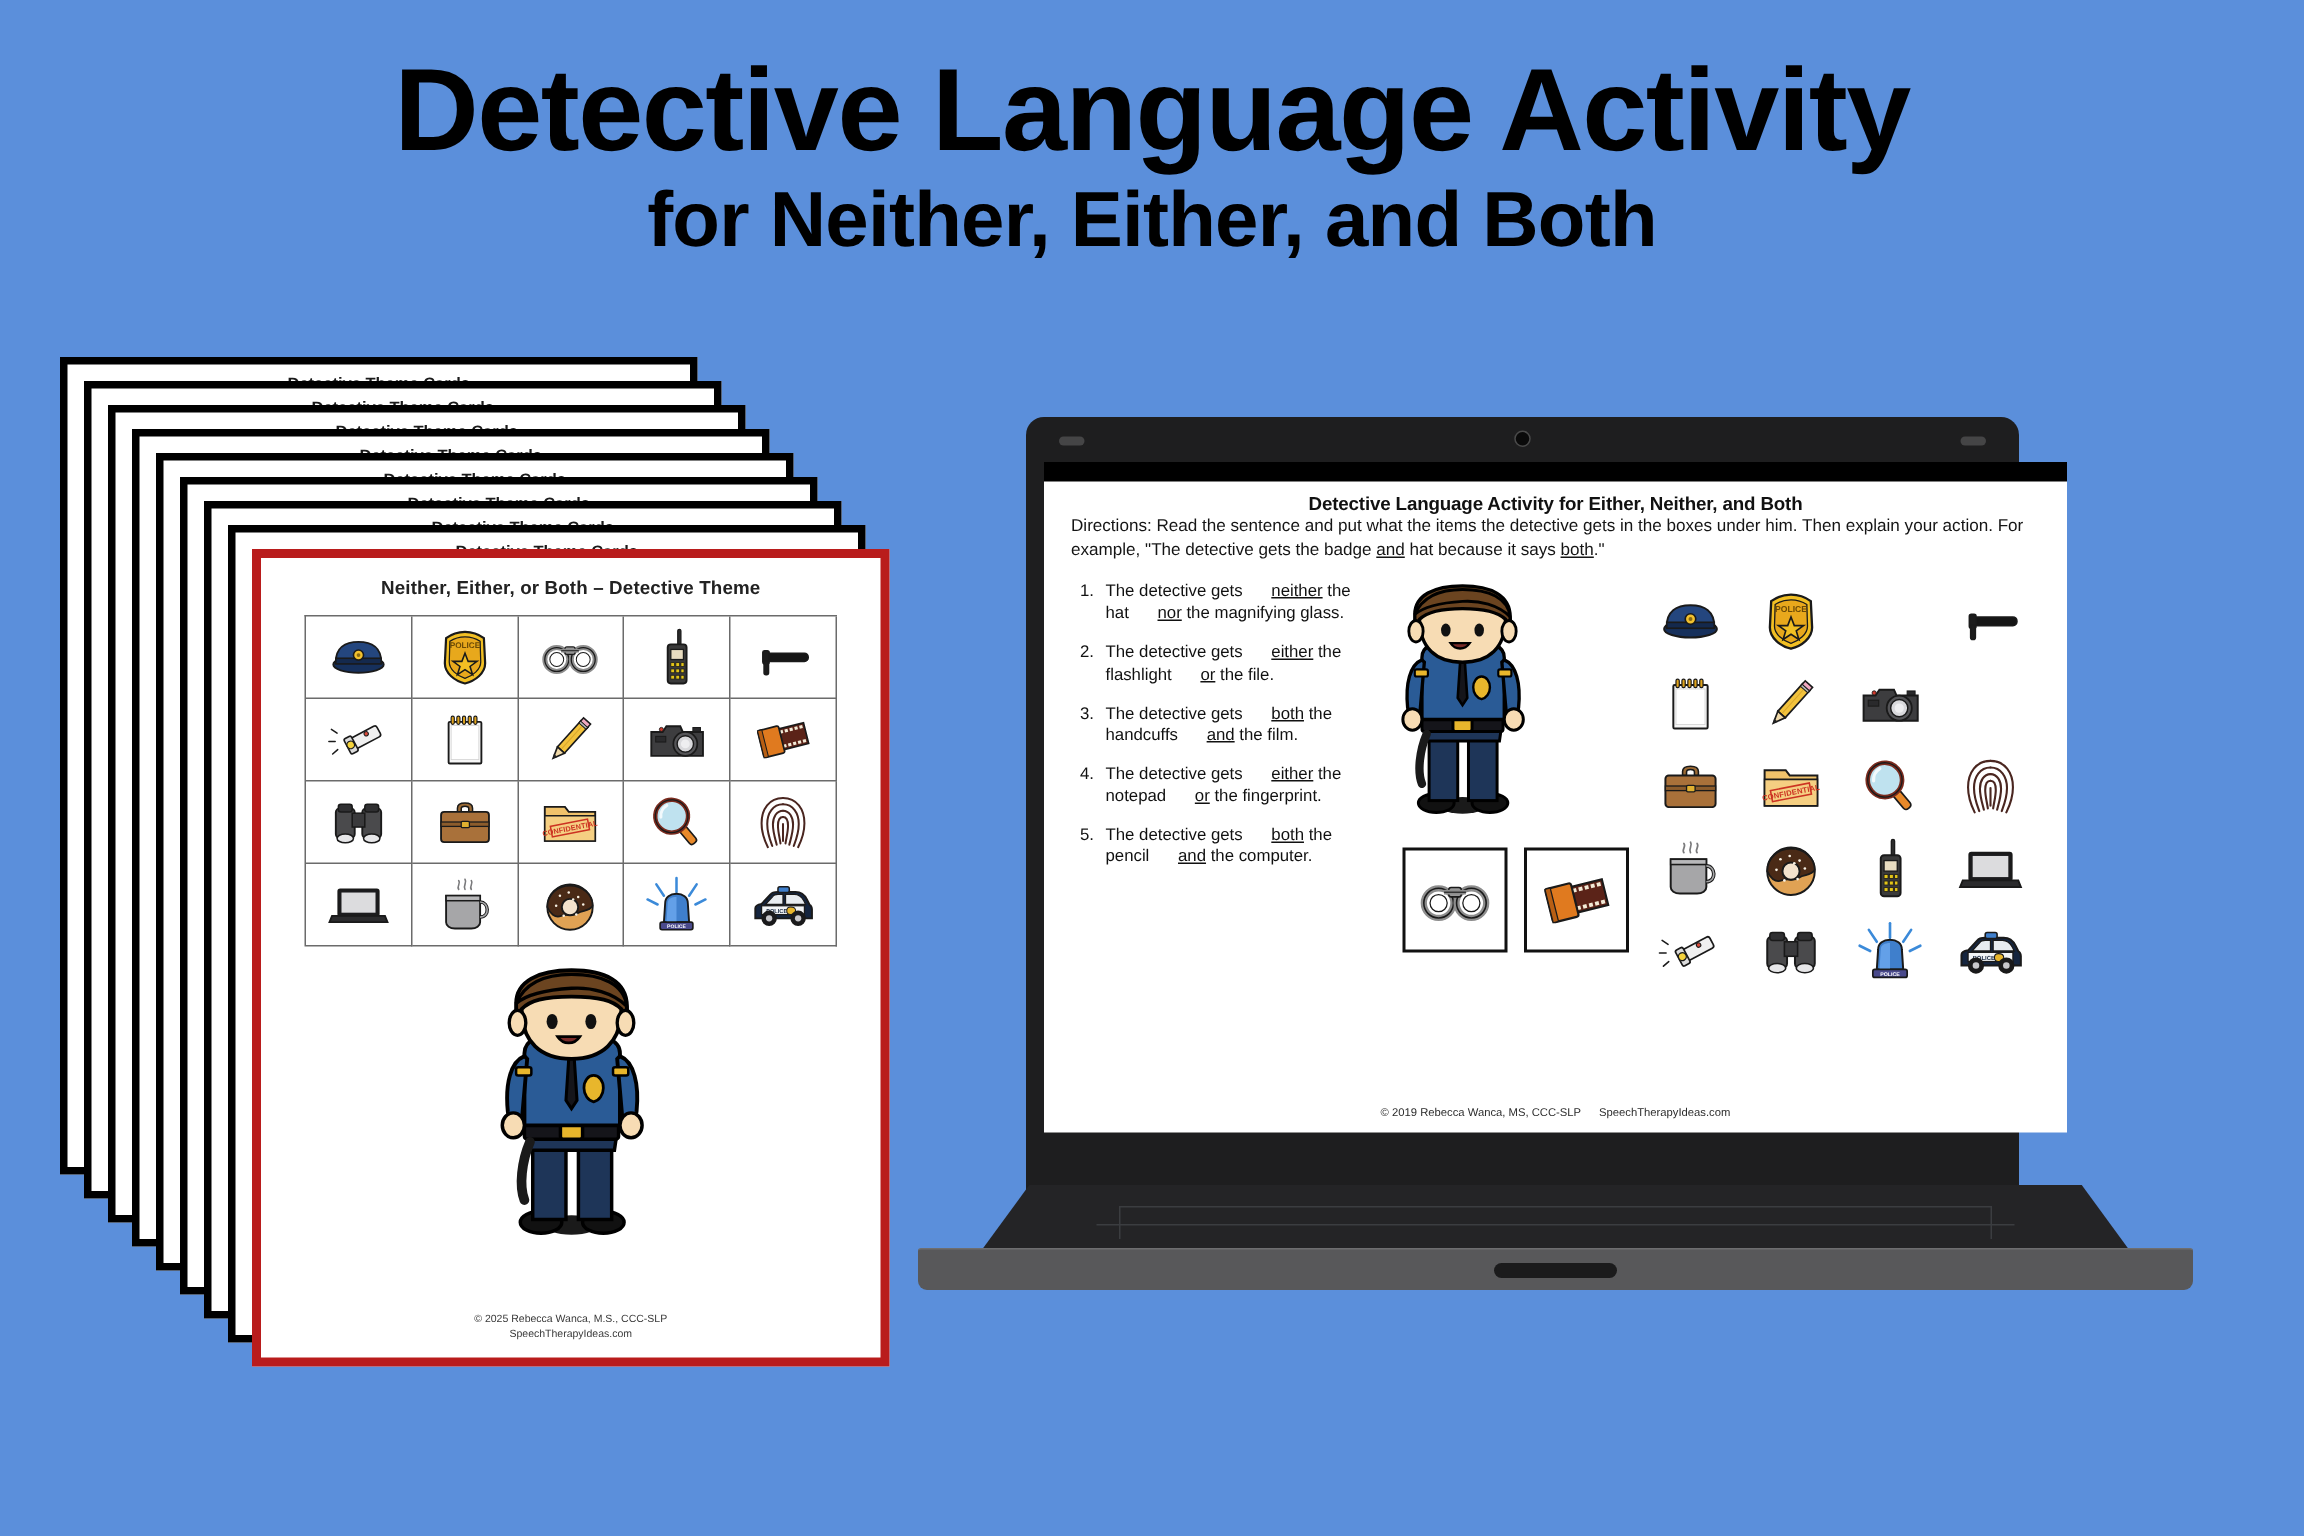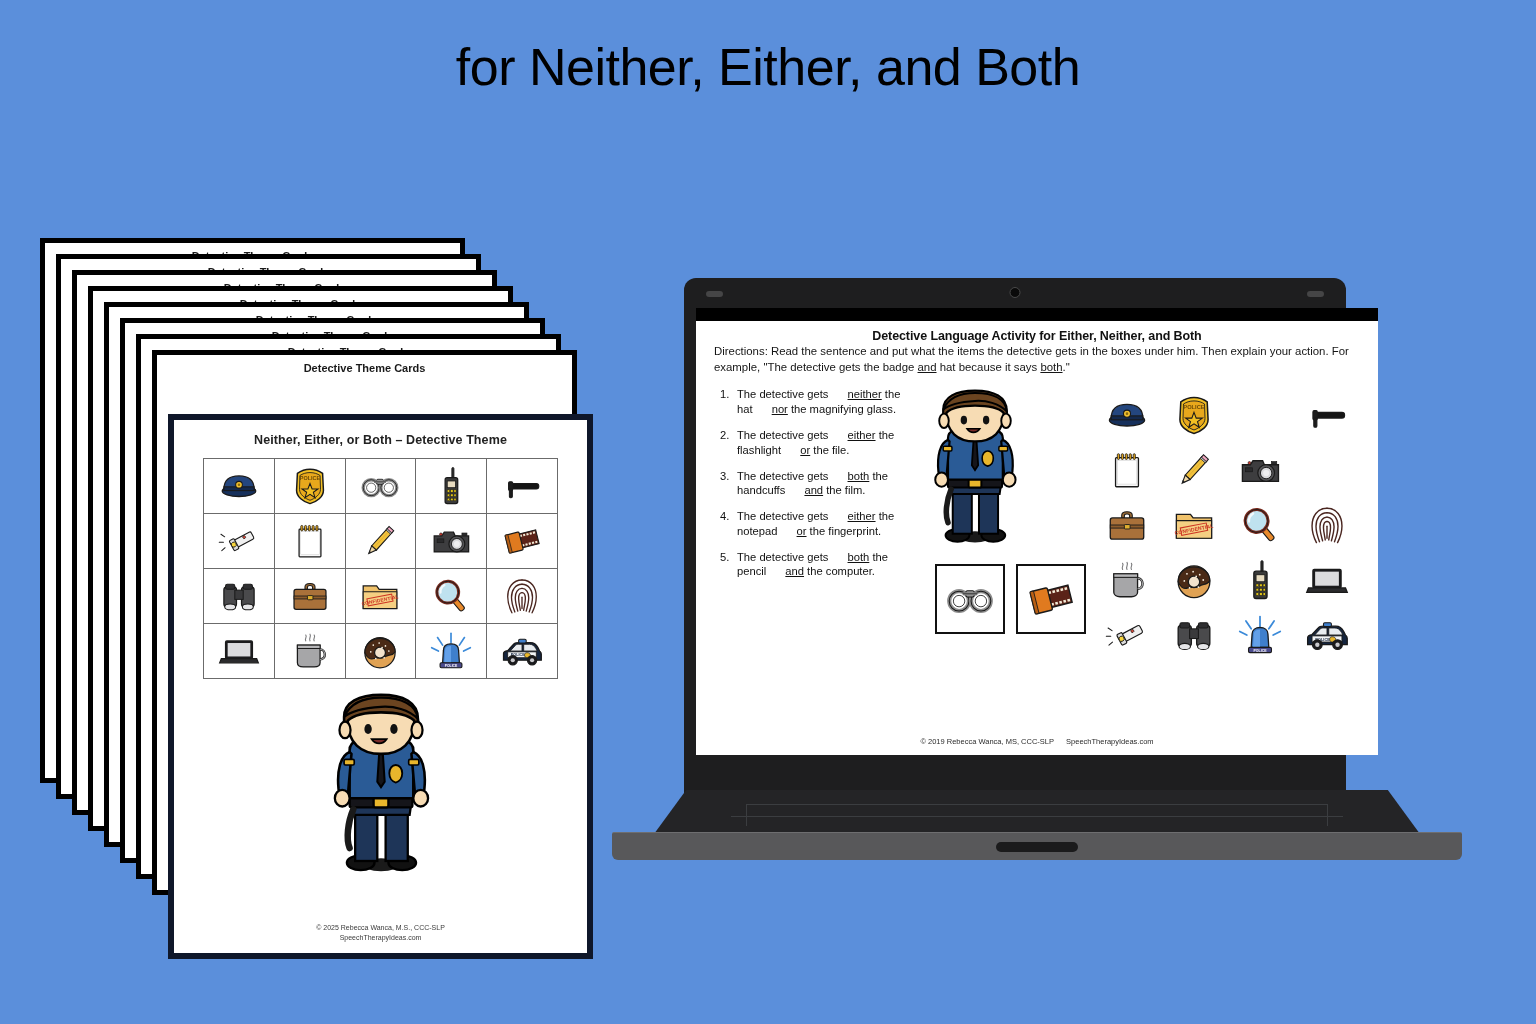--- a/index.html
+++ b/index.html
@@ -14,21 +14,21 @@
   
   .title-block {
     position: absolute; top: 34px; left: 0; width: 1536px;
     text-align: center; color: #000;
   }
   .title-main {
     font-size: 78px; font-weight: 700; line-height: 1.02;
     letter-spacing: -1px;
   }
   .title-sub {
-    font-size: 52px; font-weight: 400; line-height: 1.12;
+    font-size: 52px; font-weight: 700; line-height: 1.12;
     letter-spacing: -0.5px; margin-top: 4px;
   }
 
   
   #paper-stack {
     position: absolute; left: 40px; top: 238px;
     width: 560px; height: 680px;
   }
   .sheet {
     position: absolute;
@@ -38,22 +38,21 @@
   }
   .sheet-title {
     text-align: center;
     font-size: 11px;
     font-weight: 600;
     color: #1a1a1a;
     margin-top: 7px;
   }
   .sheet-front {
     width: 425px; height: 545px;
-    border: 6px solid #0f172a;
-    margin-top: 48px;
+    border: 6px solid #b91c1c;
   }
   .front-title {
     text-align: center; font-size: 12.5px; font-weight: 600;
     color: #222; margin-top: 13px; letter-spacing: .1px;
   }
 
   
   .card-grid {
     margin: 11px auto 0; width: 355px;
     display: grid; grid-template-columns: repeat(5, 1fr);
@@ -163,20 +162,21 @@
   .latch {
     position: absolute; left: 50%; top: 9px; transform: translateX(-50%);
     width: 82px; height: 10px; border-radius: 5px;
     background: #1b1b1c;
   }
 </style>
 </head>
 <body style="background: rgb(91, 143, 219);">
 
 <div class="title-block">
+  <div class="title-main">Detective Language Activity</div>
   <div class="title-sub">for Neither, Either, and Both</div>
 </div>
 
 <div id="paper-stack">
     <div class="sheet" style="left: 0px; top: 0px; z-index: 0;">
       <div class="sheet-title">Detective Theme Cards</div>
     </div>
     <div class="sheet" style="left: 16px; top: 16px; z-index: 1;">
       <div class="sheet-title">Detective Theme Cards</div>
     </div>

